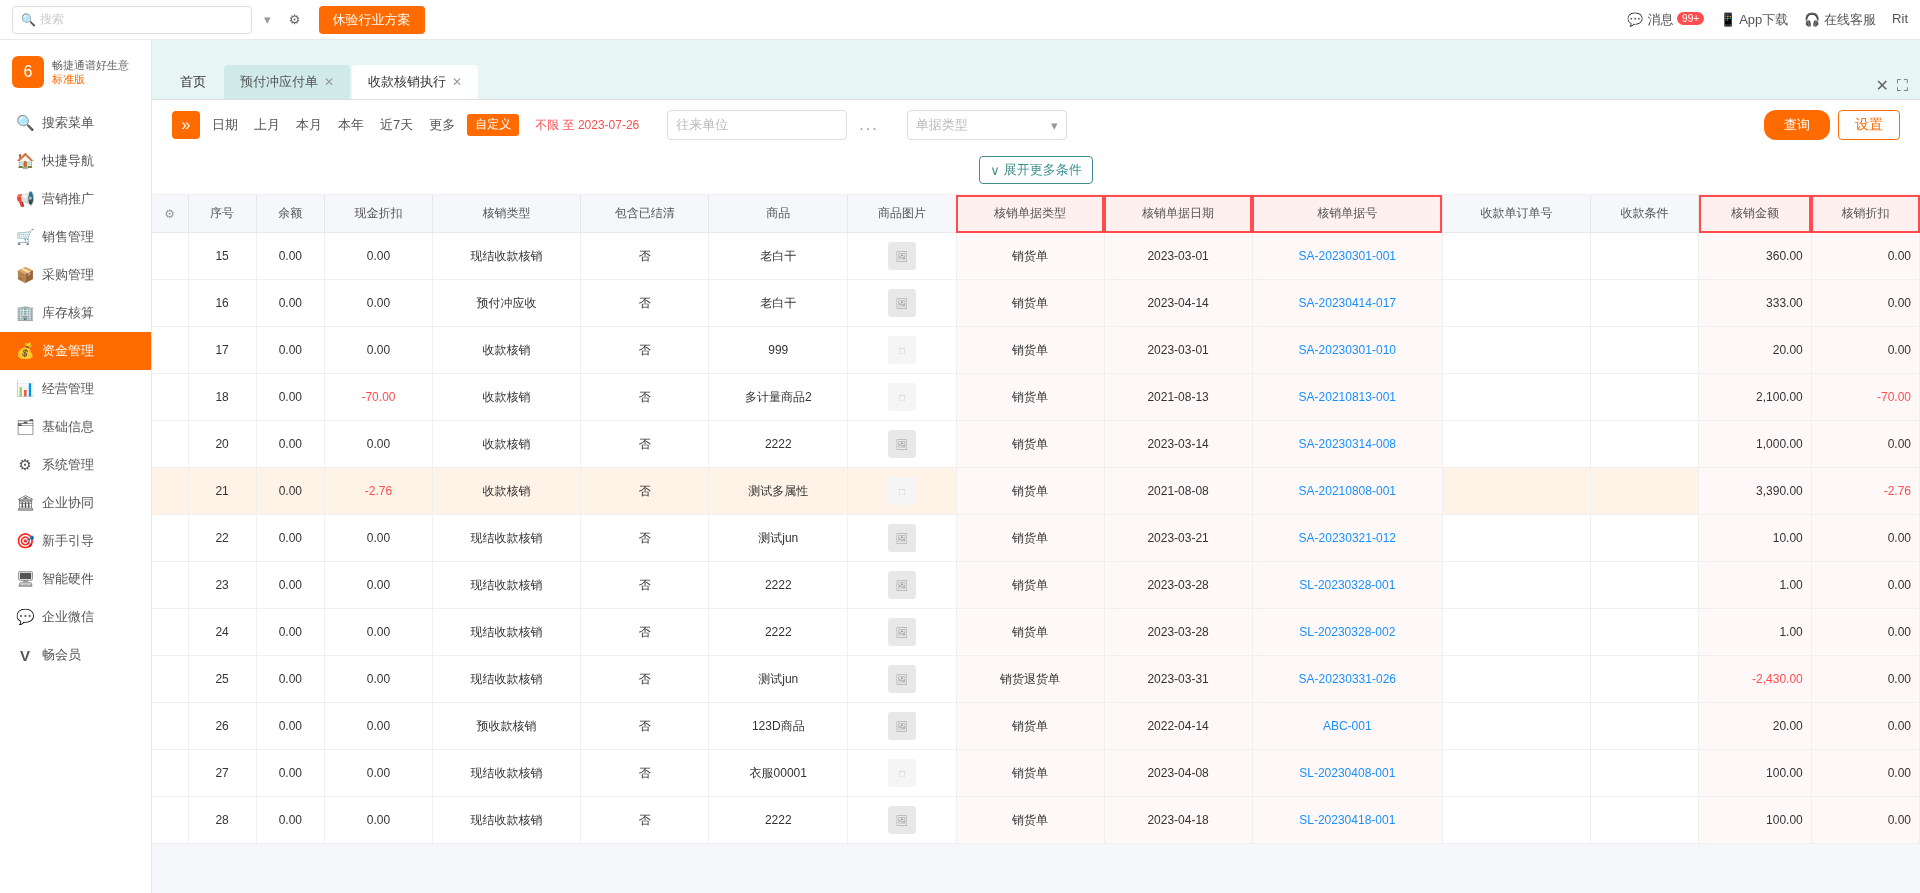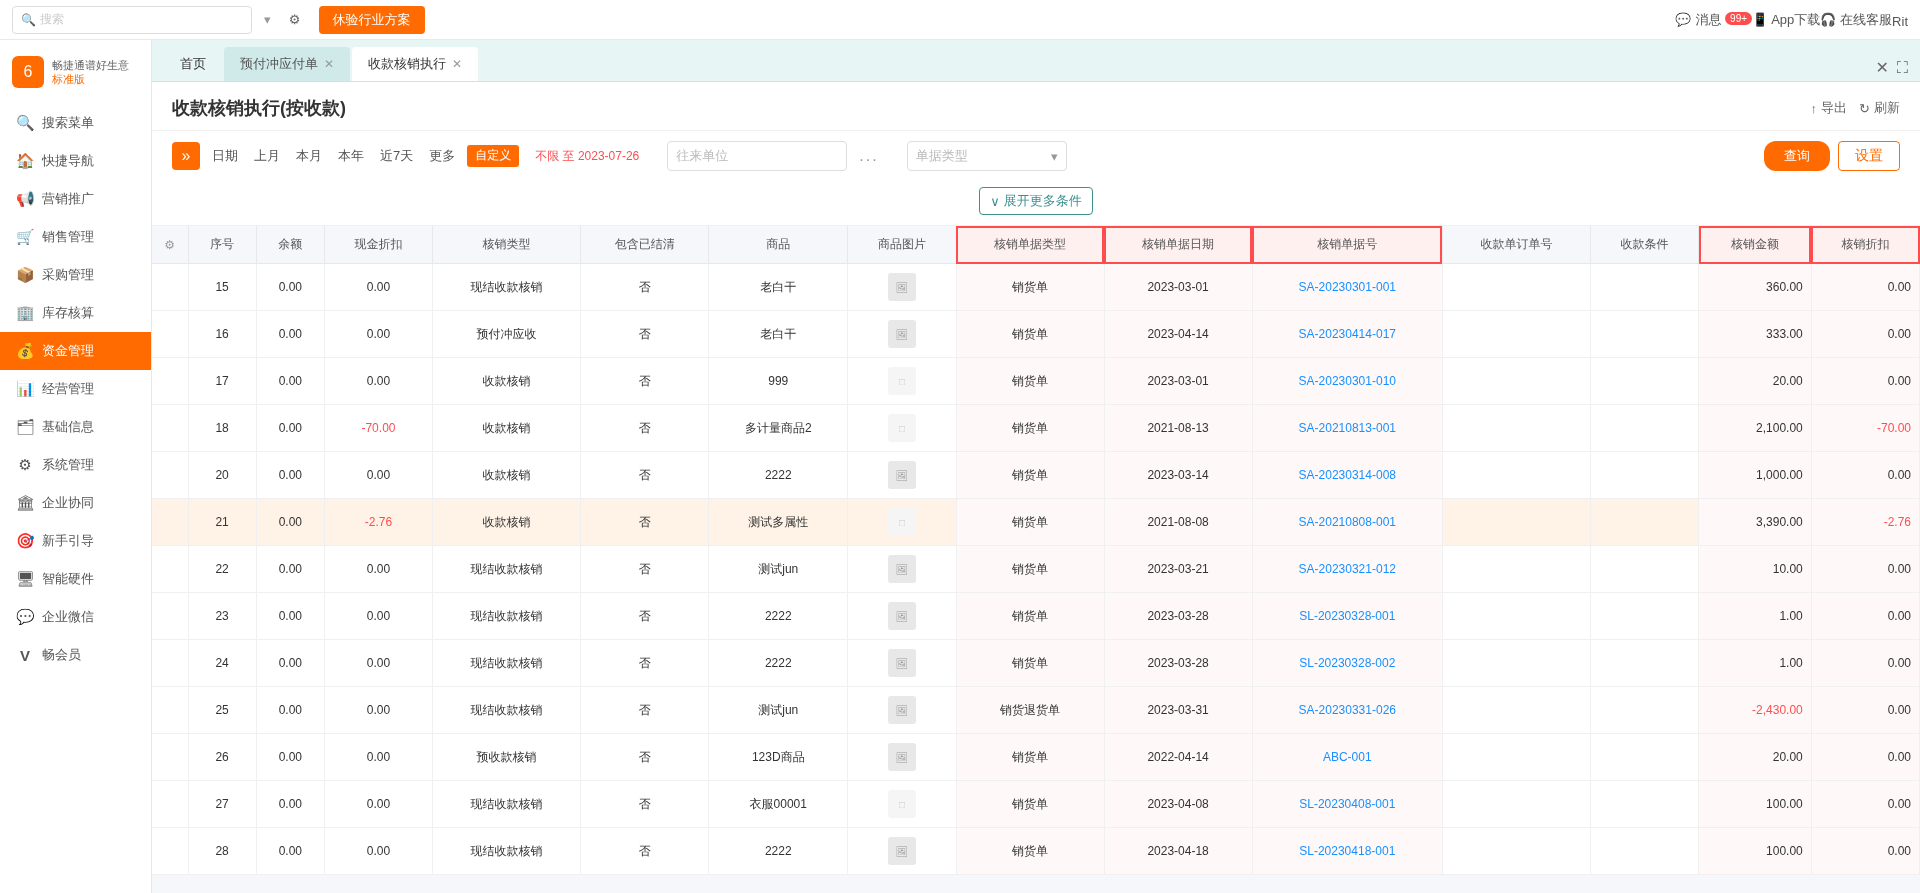--- a/index.html
+++ b/index.html
@@ -2,41 +2,41 @@
 <html><head>
   <meta charset="utf-8">
   <style>
     * { box-sizing: border-box; margin: 0; padding: 0; }
     body { font-family: 'Microsoft YaHei', Arial, sans-serif; font-size: 13px; background: #f5f5f5; color: #333; overflow: hidden; }
 
     
     .top-bar { height: 40px; background: #fff; border-bottom: 1px solid #e8e8e8; display: flex; align-items: center; padding: 0 12px; gap: 12px; }
     .top-bar-search { flex: 1; max-width: 240px; height: 28px; border: 1px solid #ddd; border-radius: 4px; padding: 0 8px; font-size: 12px; color: #999; display: flex; align-items: center; gap: 4px; }
     .top-bar-btn-orange { background: #ff6b00; color: #fff; border: none; border-radius: 4px; padding: 5px 14px; font-size: 13px; cursor: pointer; }
-    .top-bar-right { margin-left: auto; display: flex; align-items: flex-end; font-size: 13px; color: #555; }
+    .top-bar-right { margin-left: auto; display: flex; align-items: flex-start; gap: 16px; font-size: 13px; color: #555; }
     .badge { background: #ff4d4f; color: #fff; border-radius: 10px; font-size: 10px; padding: 1px 5px; position: relative; top: -2px; }
     .gear-icon { width: 24px; height: 24px; display: flex; align-items: center; justify-content: center; cursor: pointer; color: #666; }
 
     
     .layout { display: flex; height: calc(100vh - 40px); }
 
     
     .sidebar { width: 152px; background: #fff; border-right: 1px solid #e8e8e8; display: flex; flex-direction: column; padding-top: 8px; flex-shrink: 0; }
     .sidebar-logo { padding: 8px 12px 16px; display: flex; align-items: center; gap: 8px; }
     .sidebar-logo-icon { width: 32px; height: 32px; background: #ff6b00; border-radius: 6px; display: flex; align-items: center; justify-content: center; color: #fff; font-size: 16px; }
     .sidebar-logo-text { font-size: 11px; color: #666; line-height: 1.3; }
     .sidebar-item { display: flex; align-items: center; gap: 8px; padding: 10px 16px; cursor: pointer; color: #555; font-size: 13px; }
     .sidebar-item.active { background: #ff6b00; color: #fff; border-radius: 0; }
     .sidebar-item-icon { font-size: 15px; width: 18px; text-align: center; }
 
     
     .main { flex: 1; display: flex; flex-direction: column; overflow: hidden; }
 
     
-    .tab-bar { height: 42px; background: #e8f5f5; display: flex; align-items: flex-end; padding: 0 12px; gap: 2px; border-bottom: 1px solid #ddd; }
+    .tab-bar { height: 60px; background: #e8f5f5; display: flex; align-items: flex-end; padding: 0 12px; gap: 2px; border-bottom: 1px solid #ddd; }
     .tab { padding: 8px 16px; border-radius: 4px 4px 0 0; font-size: 13px; cursor: pointer; background: #d0eaea; color: #555; display: flex; align-items: center; gap: 6px; }
     .tab.active { background: #fff; color: #333; font-weight: 500; }
     .tab-close { font-size: 12px; color: #999; cursor: pointer; }
     .tab-home { padding: 8px 16px; font-size: 13px; cursor: pointer; color: #333; border-radius: 4px 4px 0 0; }
     .tab-bar-right { margin-left: auto; display: flex; align-items: center; gap: 8px; padding-bottom: 4px; }
     .tab-bar-icon { color: #666; cursor: pointer; font-size: 16px; }
 
     
     .page-content { flex: 1; overflow: auto; padding: 0; background: #f5f7fa; }
 
@@ -189,33 +189,20 @@
         <span class="tab-close">✕</span>
       </div>
       <div class="tab-bar-right">
         <span class="tab-bar-icon">✕</span>
         <span class="tab-bar-icon">⛶</span>
       </div>
     </div>
 
     <div class="page-content">
 
-      <div class="page-header">
-        <h2 class="page-title">收款核销执行(按收款)</h2>
-        <div class="page-header-actions">
-          <div class="header-btn">
-            <span>↑</span>
-            <span>导出</span>
-          </div>
-          <div class="header-btn">
-            <span>↻</span>
-            <span>刷新</span>
-          </div>
-        </div>
-      </div>
 
       <div class="filter-bar">
         <div class="filter-row">
           <div class="filter-toggle">»</div>
 
           <span class="filter-label">日期</span>
           <div class="filter-date-options">
             <span class="filter-date-btn">上月</span>
             <span class="filter-date-btn">本月</span>
             <span class="filter-date-btn">本年</span>

